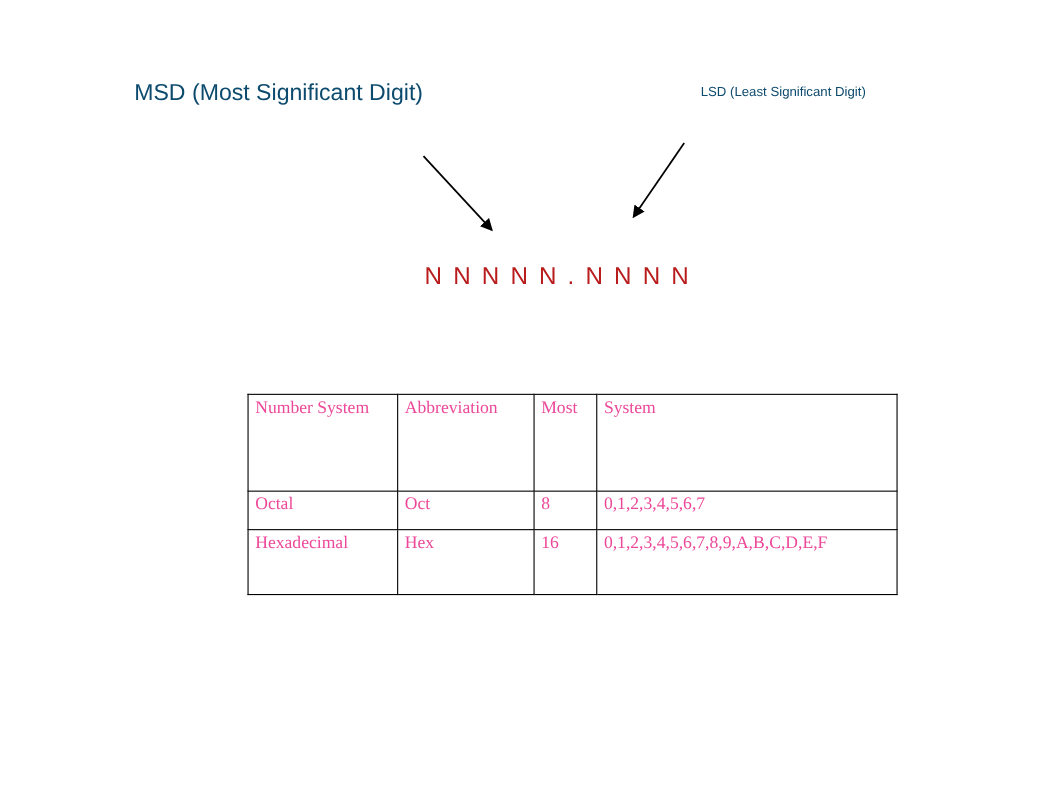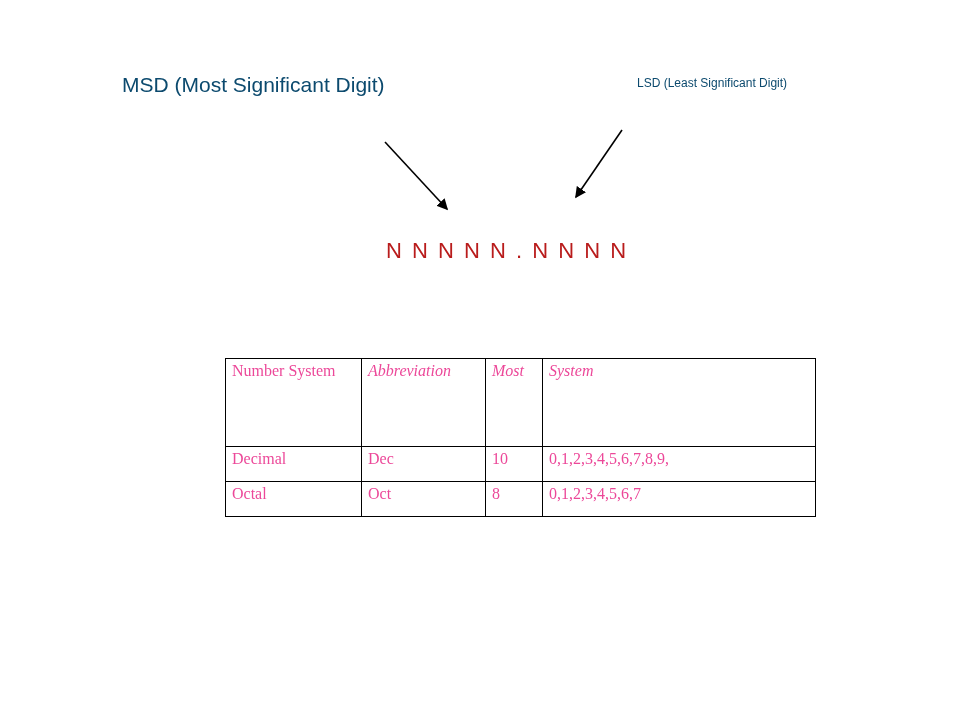--- a/index.html
+++ b/index.html
@@ -91,21 +91,20 @@
   thead tr { height: 88px; }
   thead th.h-system {
     vertical-align: bottom;
     padding-bottom: 7px;
   }
   thead th.h-abbrev,
   thead th.h-base,
   thead th.h-symbols {
     vertical-align: top;
     padding-top: 5px;
-    font-style: italic;
   }
 
   tbody tr.row-decimal,
   tbody tr.row-binary,
   tbody tr.row-octal { height: 35px; }
   tbody tr.row-hexadecimal { height: 59px; }
   tbody td { vertical-align: top; padding-top: 5px; }
 </style>
 </head>
 <body>
@@ -138,26 +137,26 @@
   </colgroup>
   <thead>
     <tr>
       <th class="h-system">Number System</th>
       <th class="h-abbrev">Abbreviation</th>
       <th class="h-base">Most</th>
       <th class="h-symbols">System</th>
     </tr>
   </thead>
   <tbody>
-    <tr class="row-decimal">
-      <td>Decimal</td>
-      <td>Dec</td>
-      <td>10</td>
-      <td>0,1,2,3,4,5,6,7,8,9,</td>
-    </tr>
     <tr class="row-octal">
       <td>Octal</td>
       <td>Oct</td>
       <td>8</td>
       <td>0,1,2,3,4,5,6,7</td>
     </tr>
+    <tr class="row-hexadecimal">
+      <td>Hexadecimal</td>
+      <td>Hex</td>
+      <td>16</td>
+      <td>0,1,2,3,4,5,6,7,8,9,A,B,C,D,E,F</td>
+    </tr>
   </tbody>
 </table>
 
 </body></html>

